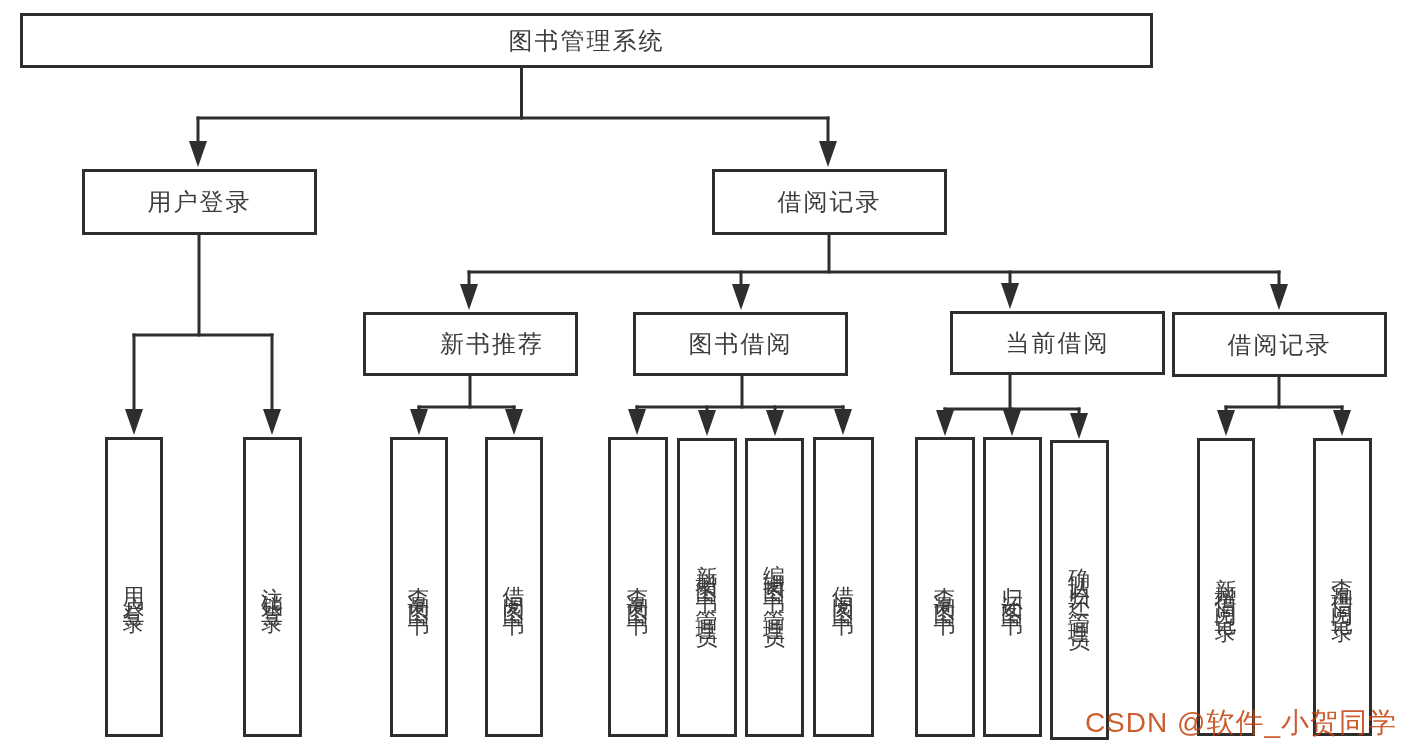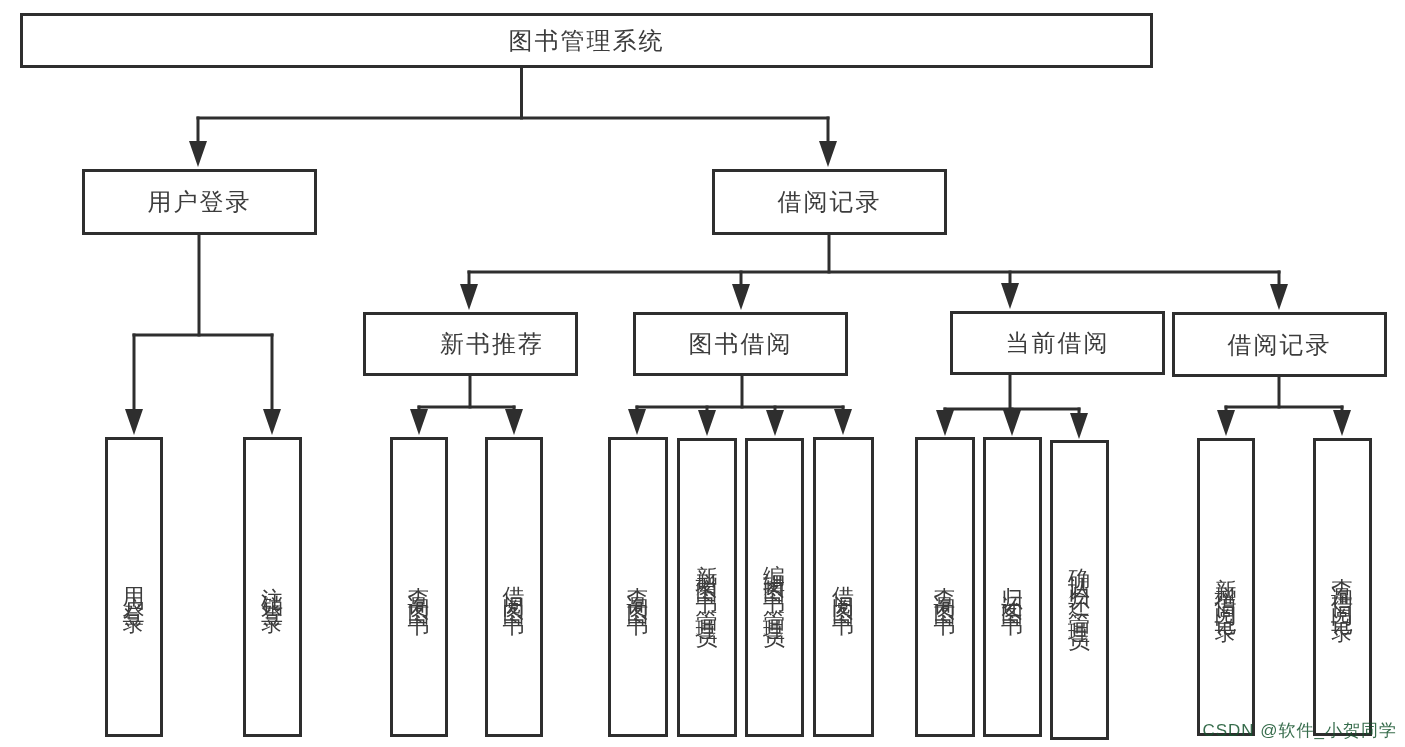--- a/index.html
+++ b/index.html
@@ -39,22 +39,22 @@
     font-size: 22px;
     line-height: 1.05;
     letter-spacing: 9px;
     color: #3c3c3c;
     white-space: nowrap;
   }
   .watermark {
     position: absolute;
     right: 8px;
     bottom: 5px;
-    font-size: 17px;
-    color: #14532d;
+    font-size: 28px;
+    color: #c2410c;
     opacity: 0.85;
     letter-spacing: 1px;
     z-index: 3;
     white-space: nowrap;
   }
 </style>
 </head>
 <body>
 
 <div class="stage">

